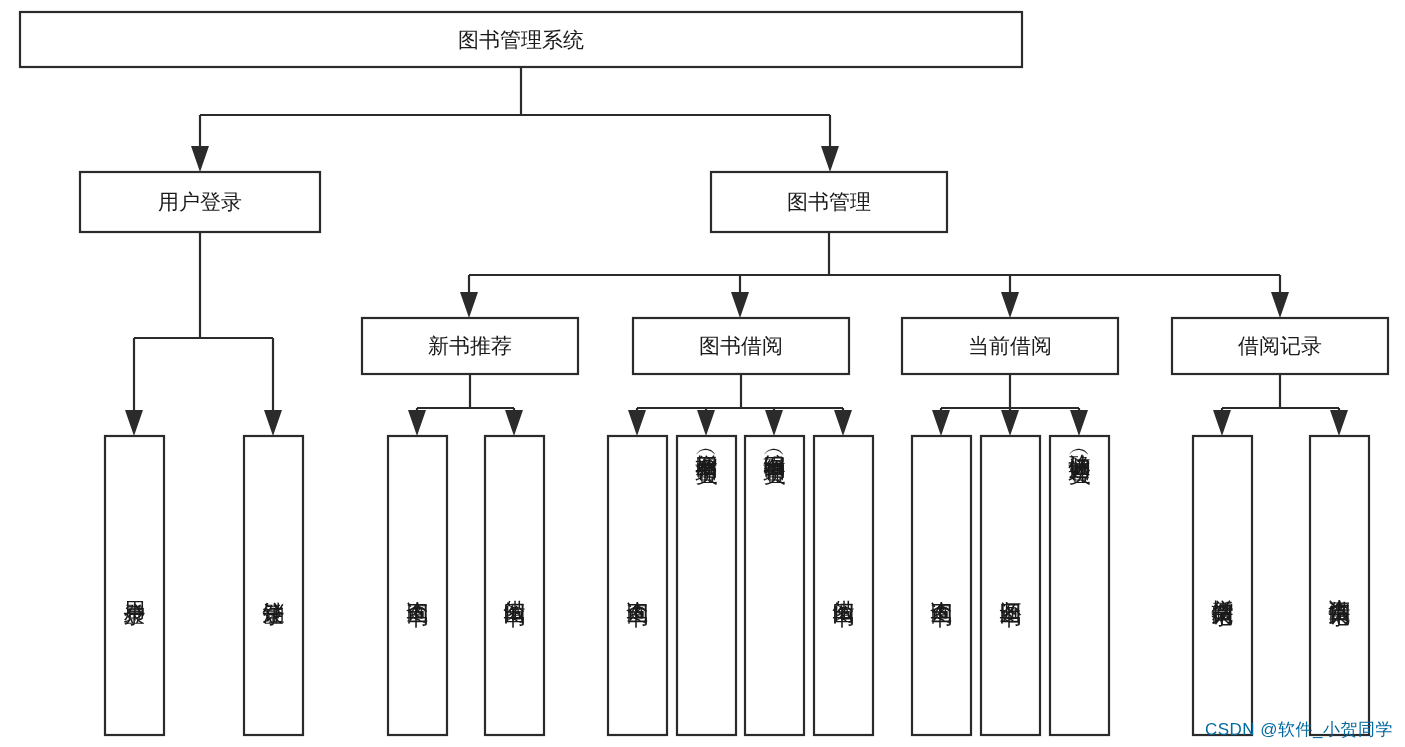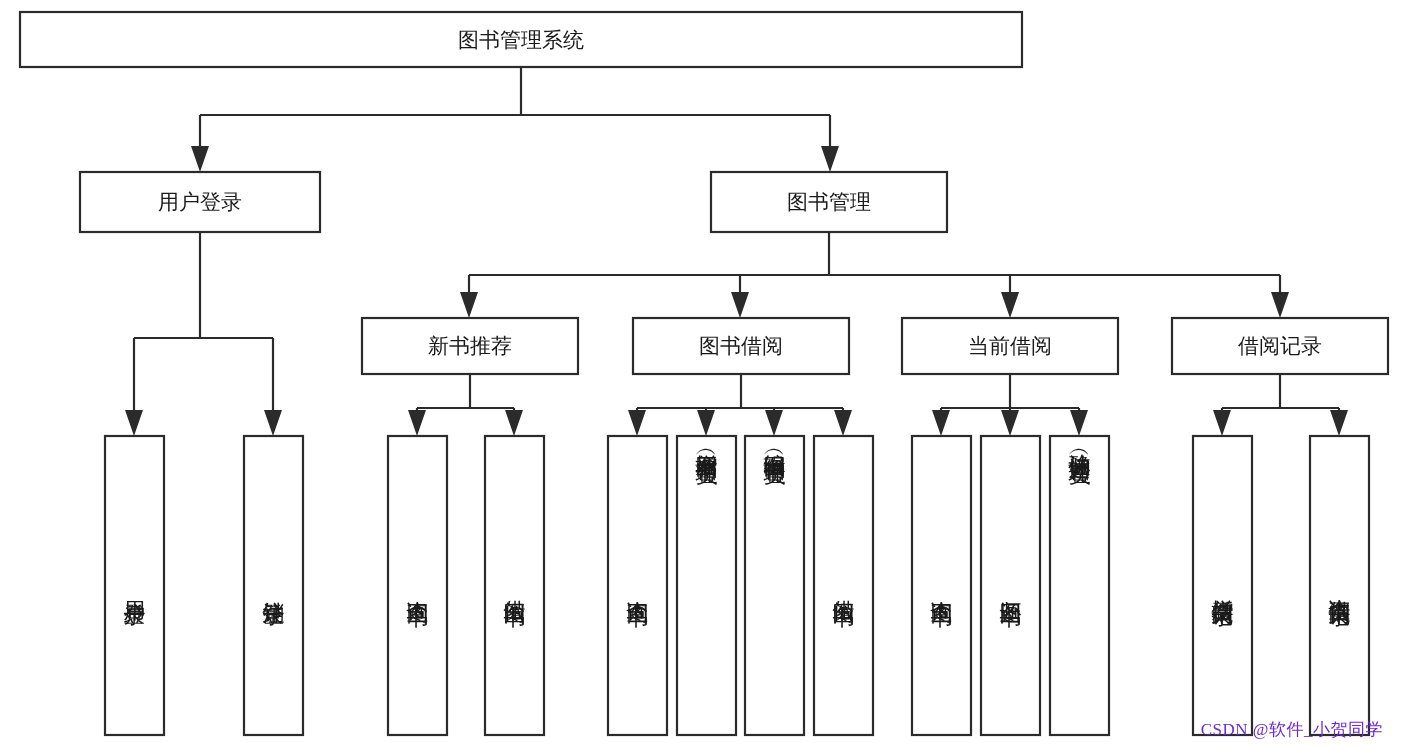--- a/index.html
+++ b/index.html
@@ -60,25 +60,25 @@
     font-family: "Liberation Sans", "DejaVu Sans", sans-serif;
     font-size: 22px;
     line-height: 1.08;
     letter-spacing: 1.5px;
     color: #1a1a1a;
     white-space: nowrap;
     text-align: center;
   }
   .watermark {
     position: absolute;
-    right: 22px;
+    right: 12px;
     bottom: 6px;
-    font-family: Liberation Serif, serif;
+    font-family: Liberation Sans, sans-serif;
     font-size: 17px;
-    color: #6d28d9;
+    color: #0369a1;
     letter-spacing: 0.5px;
     white-space: nowrap;
   }
 </style>
 </head>
 <body>
 
 <div id="diagram-root">
 
   <svg id="tree-svg" viewBox="0 0 1405 747">

